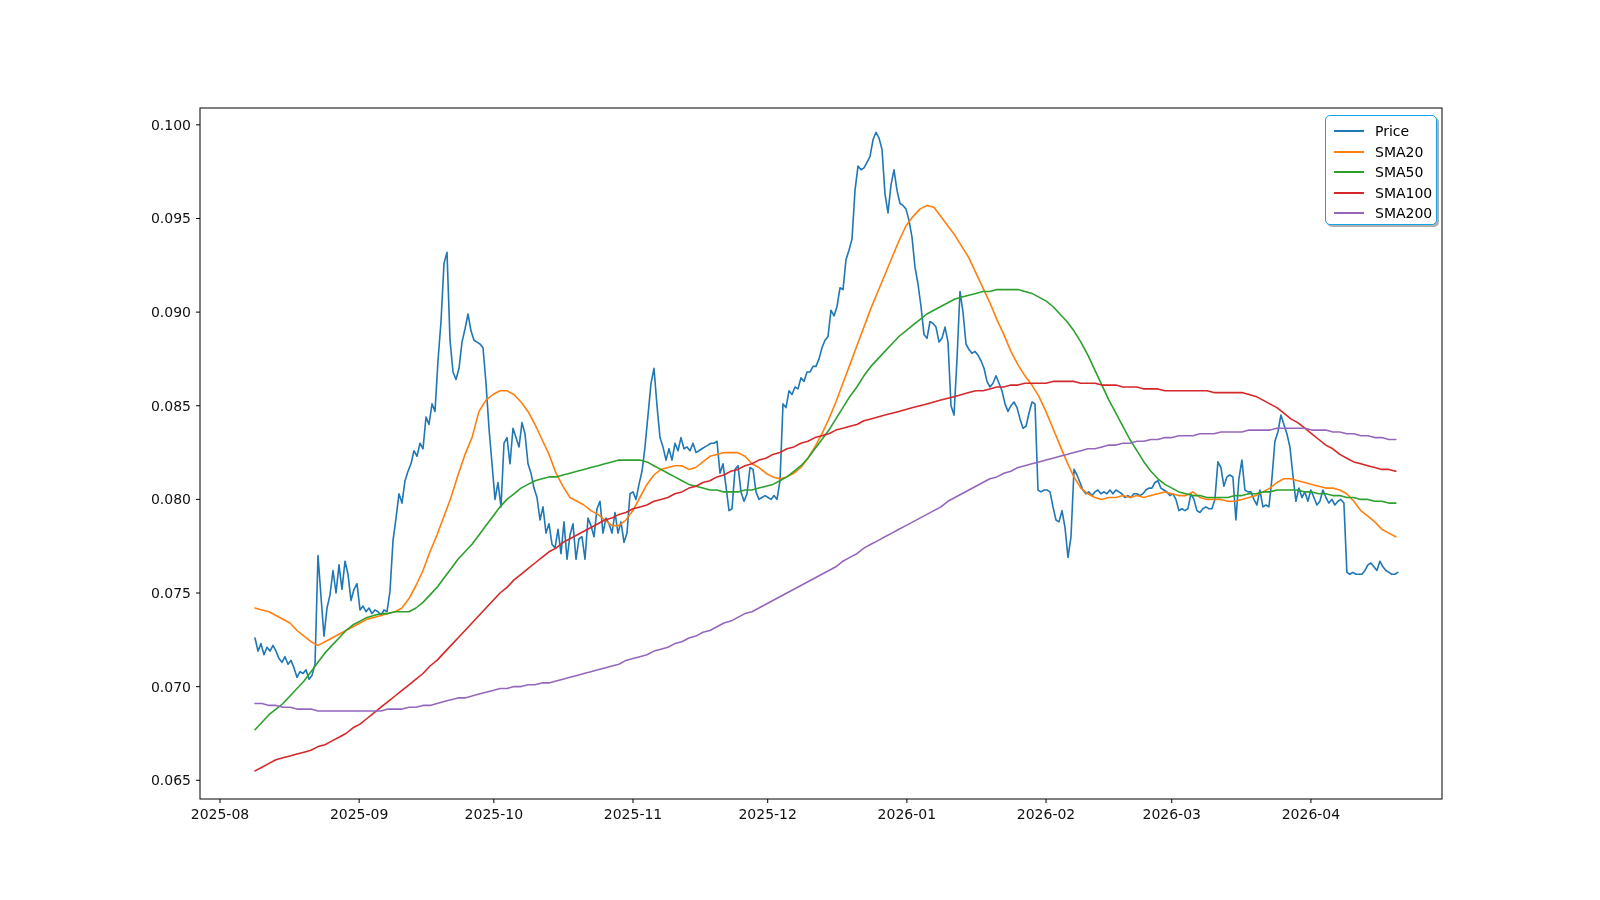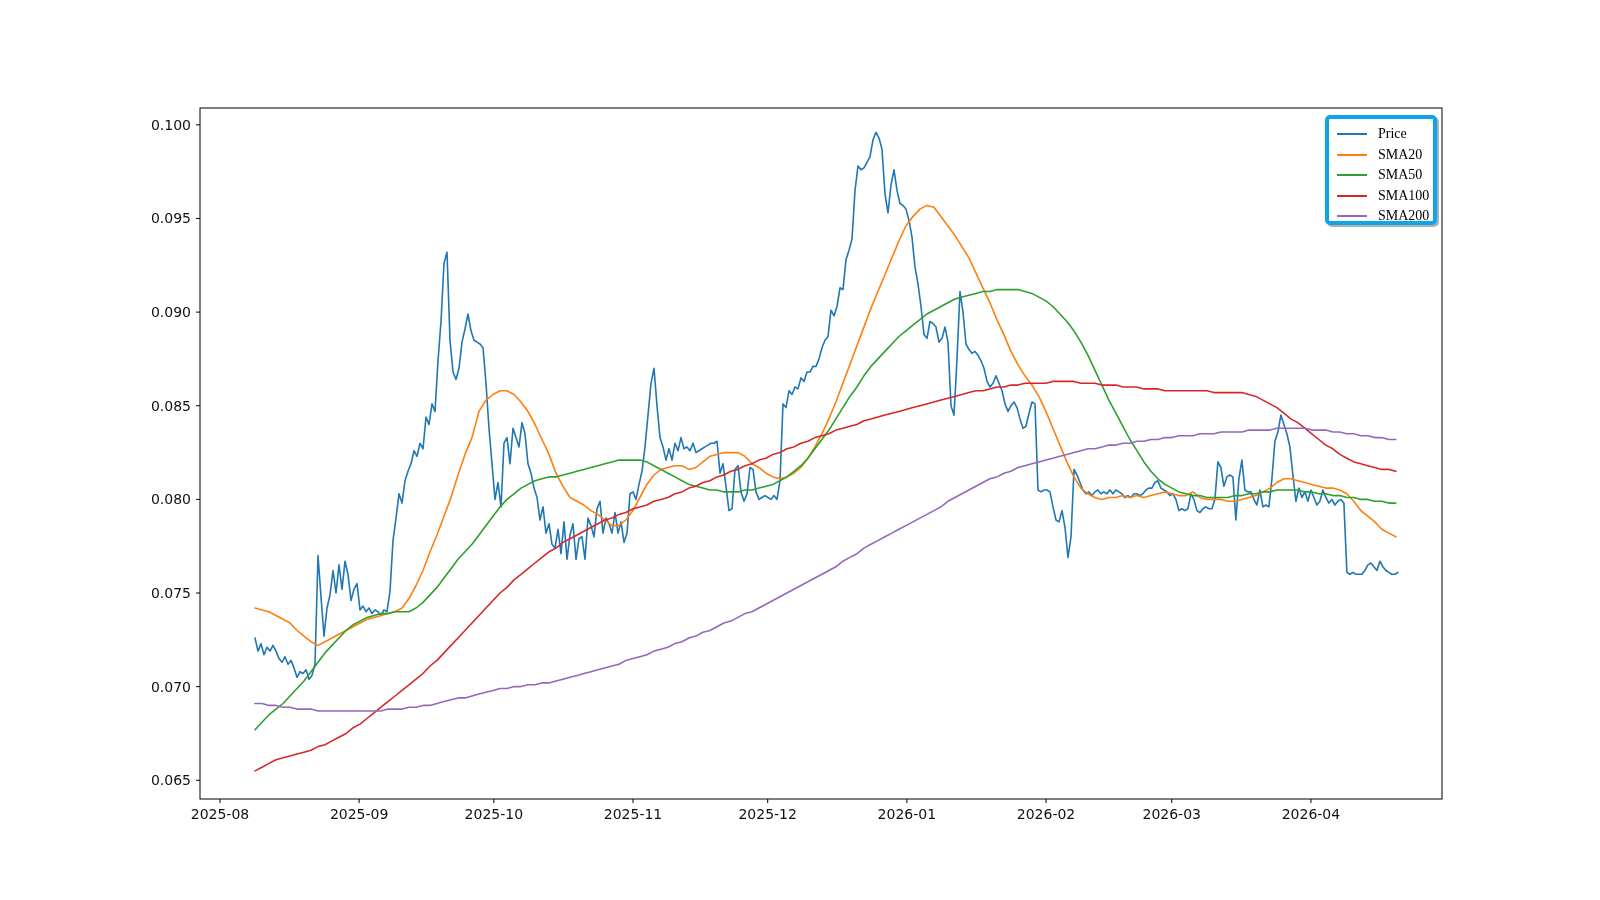--- a/index.html
+++ b/index.html
@@ -1,20 +1,20 @@
 <!DOCTYPE html>
 <html><head>
 <meta charset="utf-8">
 <style>
   html,body{margin:0;padding:0;background:#ffffff;}
   body{font-family:"DejaVu Sans","Liberation Sans",sans-serif;}
   .figure{position:relative;width:1600px;height:900px;background:#ffffff;overflow:hidden;}
   .figure svg{position:absolute;left:0;top:0;}
-  .legend{position:absolute;background:#ffffff;border:4px solid #0ea5e9;border-radius:5px;
-          box-shadow:2px 2px 0 #b0b0b0;box-sizing:border-box;padding-top:5px;font-family:Liberation Serif, serif;}
+  .legend{position:absolute;background:#ffffff;border:1px solid #0ea5e9;border-radius:5px;
+          box-shadow:2px 2px 0 #b0b0b0;box-sizing:border-box;padding-top:5px;}
   .legend-row{display:flex;align-items:center;height:20.5px;padding-left:8px;}
   .legend-line{width:30px;height:0;border-top:2px solid #000;margin-right:11px;flex:0 0 auto;}
   .legend-label{font-size:14px;color:#000000;line-height:1;white-space:nowrap;}
   text{fill:#111111;}
 </style>
 </head>
 <body>
 
 <div class="figure">
   <svg id="plot" width="1600" height="900">

